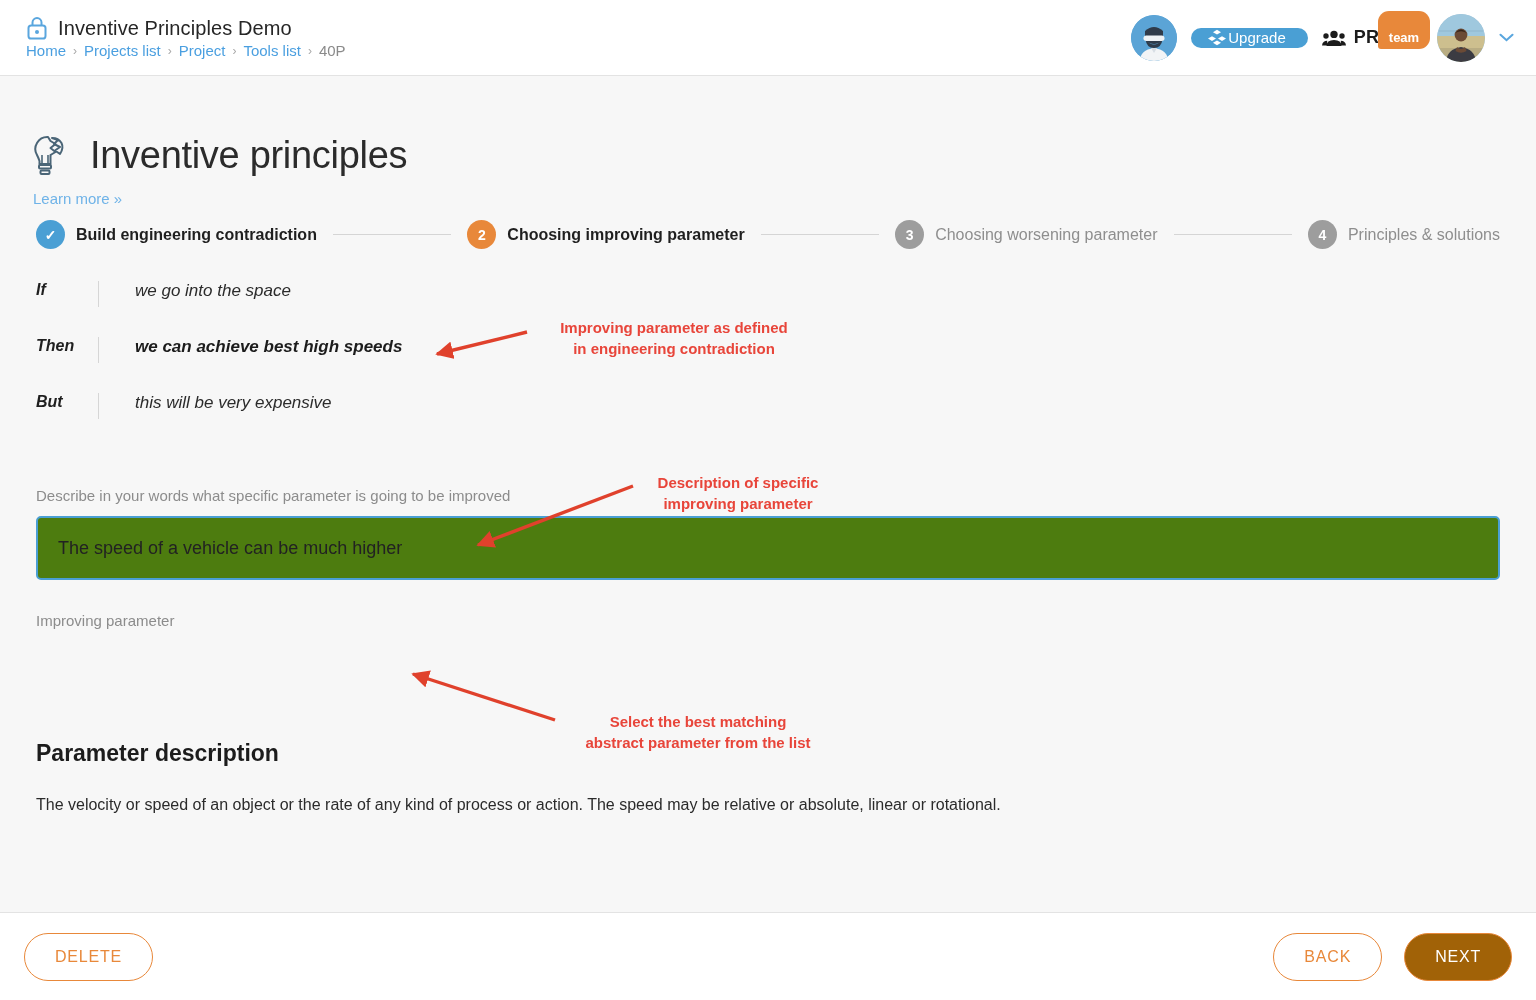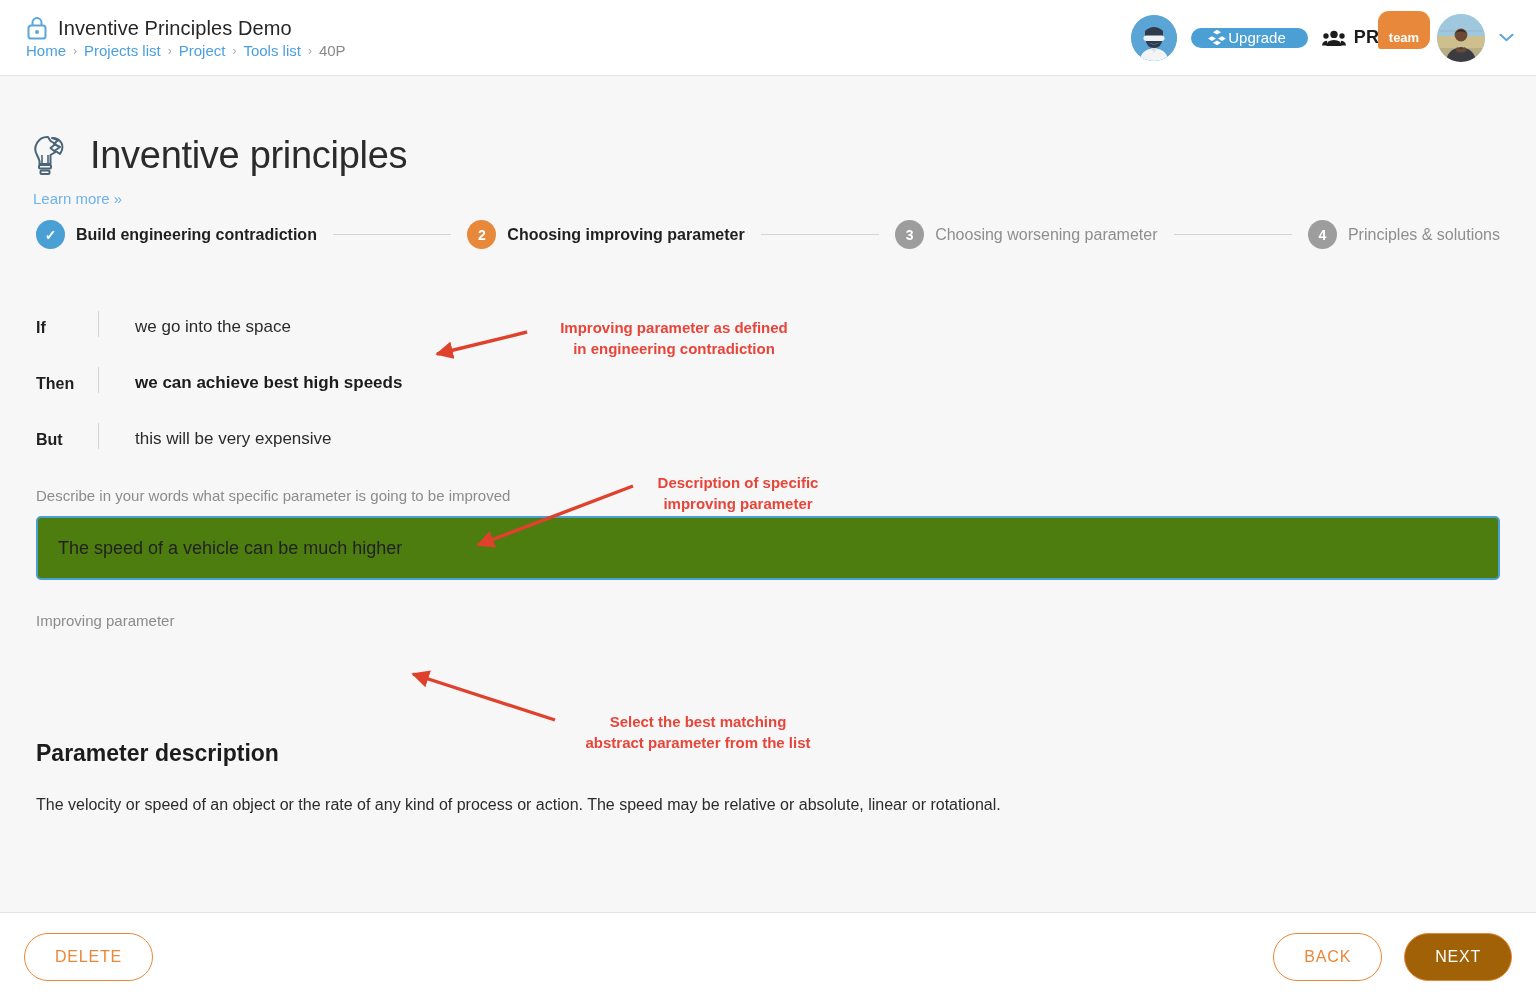--- a/index.html
+++ b/index.html
@@ -77,21 +77,21 @@
   .step-circle.active { background: #e8883a; }
   .step-circle.todo { background: #9d9d9d; }
   .step-label { font-size: 16px; white-space: nowrap; }
   .step-label.done { color: #1f1f1f; font-weight: 600; }
   .step-label.active { color: #1f1f1f; font-weight: 600; }
   .step-label.todo { color: #8e8e8e; font-weight: 400; }
   .step-line { flex: 1 1 auto; height: 1px; background: #d5d5d5; margin: 0 16px; }
 
   
   .clauses { position: absolute; top: 281px; left: 36px; width: 700px; }
-  .clause { display: flex; align-items: flex-end; height: 56px; }
+  .clause { display: flex; align-items: flex-start; height: 56px; font-style: italic; }
   .clause-key { width: 62px; font-size: 16px; color: #1f1f1f; font-weight: 700; }
   .clause-bar { width: 1px; height: 26px; background: #d6d6d6; margin-right: 36px; }
   .clause-val { font-size: 17px; color: #2b2b2b; font-weight: 400; }
   .clause-val.strong { font-weight: 700; color: #1c1c1c; }
 
   
   .field-label {
     position: absolute; font-size: 15px; color: #8c8c8c; font-weight: 400;
   }
   #desc-label { top: 487px; left: 36px; }

